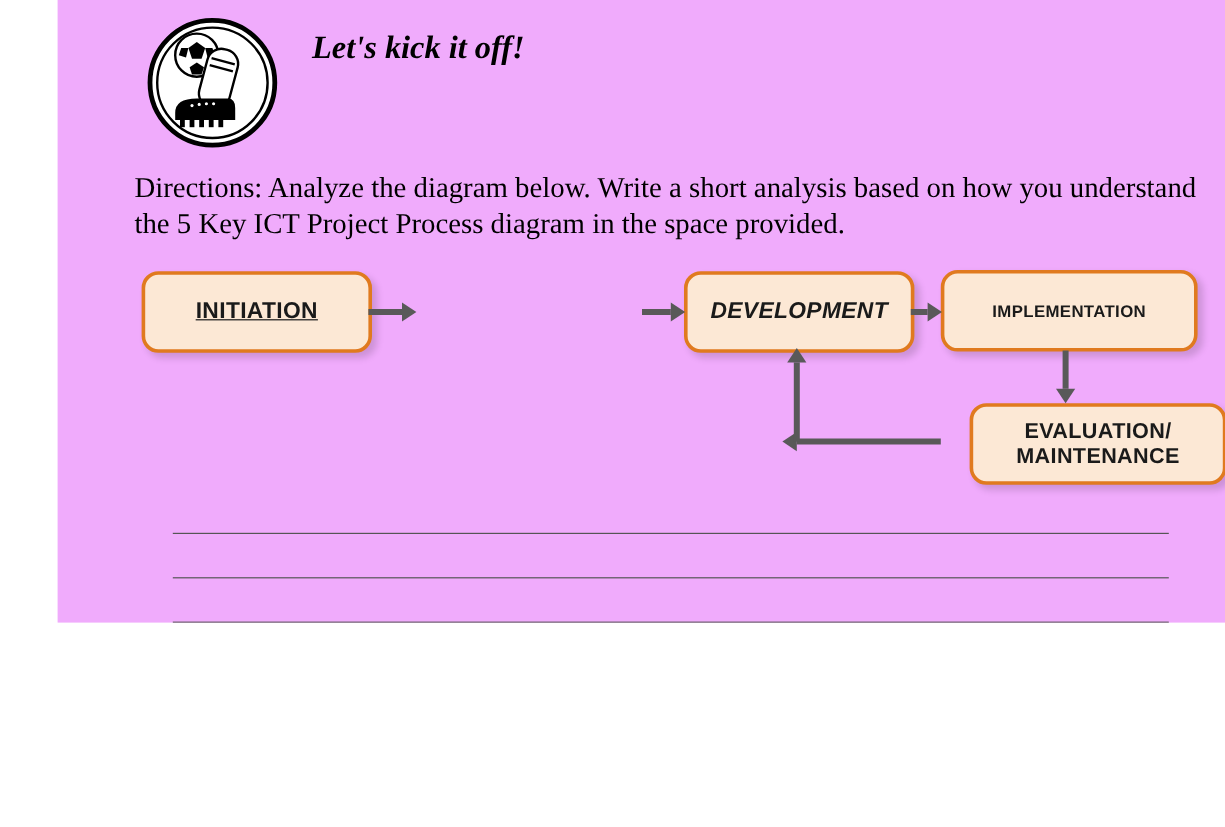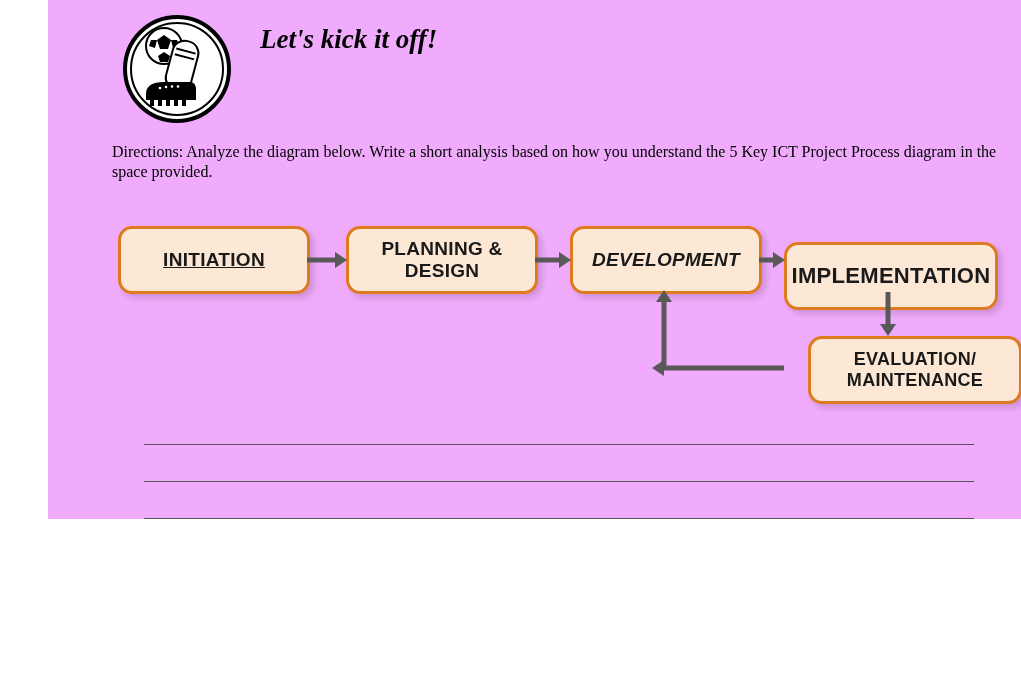--- a/index.html
+++ b/index.html
@@ -35,21 +35,21 @@
     font-size: 27px;
     color: #000;
     margin-top: 10px;
   }
   .directions {
     position: absolute;
     top: 142px;
     left: 64px;
     width: 900px;
     font-family: "Times New Roman", Times, serif;
-    font-size: 16px;
+    font-size: 24px;
     color: #000;
     line-height: 1.25;
   }
   .diagram {
     position: absolute;
     top: 218px;
     left: 64px;
     width: 920px;
     height: 210px;
   }
@@ -127,29 +127,26 @@
   </div>
 
   <div class="directions">Directions: Analyze the diagram below. Write a short analysis based on how you understand the 5 Key ICT Project Process diagram in the space provided.</div>
 
   <div class="diagram">
 
     <div class="box" style="left:6px; top:8px; width:186px; height:62px;text-decoration:underline;">
       <span>INITIATION</span>
     </div>
 
-    <div class="box" style="left:234px; top:8px; width:186px; height:62px; line-height:1.15;">
-      <span>PLANNING &amp; DESIGN</span>
-    </div>
 
     <div class="box" style="left:458px; top:8px; width:186px; height:62px;font-style:italic;">
       <span>DEVELOPMENT</span>
     </div>
 
-    <div class="box" style="left:672px; top:24px; width:208px; height:62px; font-size:22px;">
+    <div class="box" style="left:672px; top:7px; width:208px; height:62px; font-size:14px;">
       <span>IMPLEMENTATION</span>
     </div>
 
     <div class="box" style="left:696px; top:118px; width:208px; height:62px; font-size:18px; line-height:1.15;">
       <span>EVALUATION/ MAINTENANCE</span>
     </div>
 
     <svg class="arrow" style="left:195px; top:32px;" width="40" height="20">
       <line x1="0" y1="10" x2="28" y2="10" stroke="#595959" stroke-width="5"></line>
       <polygon points="28,2 40,10 28,18" fill="#595959"></polygon>

